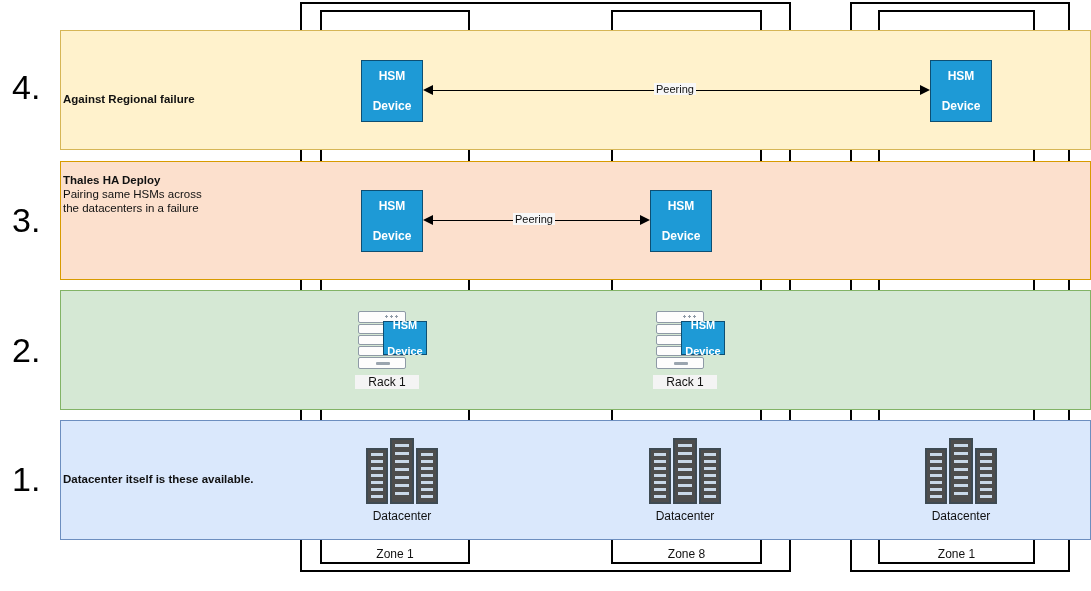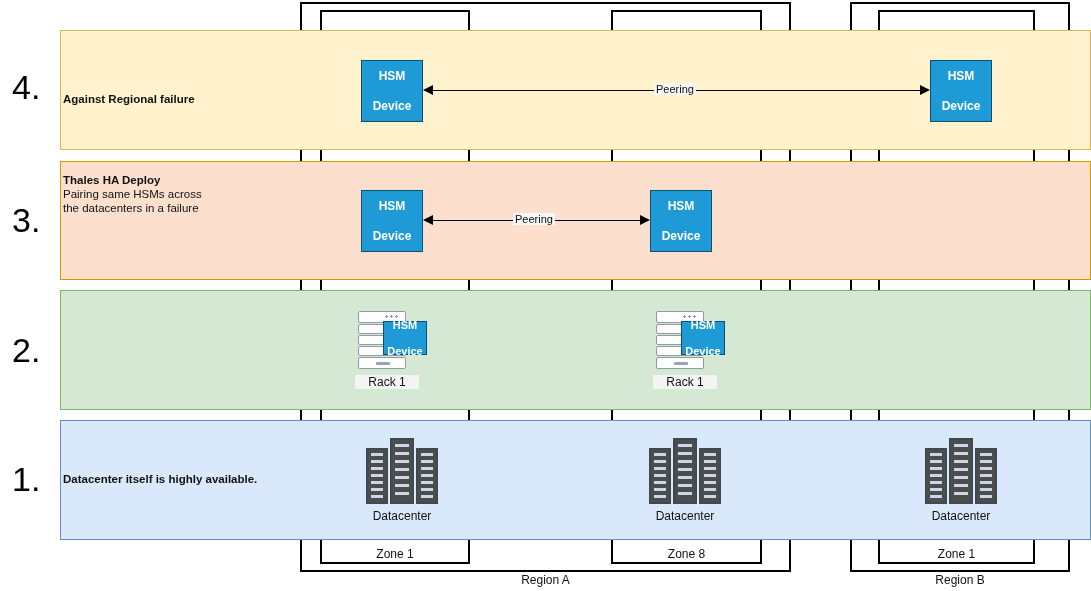--- a/index.html
+++ b/index.html
@@ -78,21 +78,21 @@
   </div>
 
   <div class="band-text" style="top:173px;">
     <b>Thales HA Deploy</b><br>
     <span>Pairing same HSMs across</span><br>
     <span>the datacenters in a failure</span>
   </div>
 
 
   <div class="band-text" style="top:472px;">
-    <b>Datacenter itself is highly available.</b>
+    <b>Datacenter itself is these available.</b>
   </div>
 
   <div class="hsm" style="left:361px;top:60px;width:62px;height:62px;">
     <span>
       <span>HSM</span><br>
       <span>Device</span>
     </span>
   </div>
 
   <div class="hsm" style="left:930px;top:60px;width:62px;height:62px;">
@@ -252,18 +252,16 @@
         <div class="floor" style="top:24px;"></div>
       <div class="floor" style="top:31px;"></div>
         <div class="floor" style="top:38px;"></div>
       <div class="floor" style="top:45px;"></div>
     </div>
   </div>
   <div class="icon-cap" style="left:914px;top:509px;width:94px;">Datacenter</div>
 
   <div class="container-label" style="left:320px;top:547px;width:150px;">Zone 1</div>
   <div class="container-label" style="left:611px;top:547px;width:151px;">Zone 8</div>
-  <div class="container-label" style="left:300px;top:573px;width:491px;">Region A</div>
 
   <div class="container-label" style="left:878px;top:547px;width:157px;">Zone 1</div>
-  <div class="container-label" style="left:850px;top:573px;width:220px;">Region B</div>
 
 </div>
 
 </body></html>

